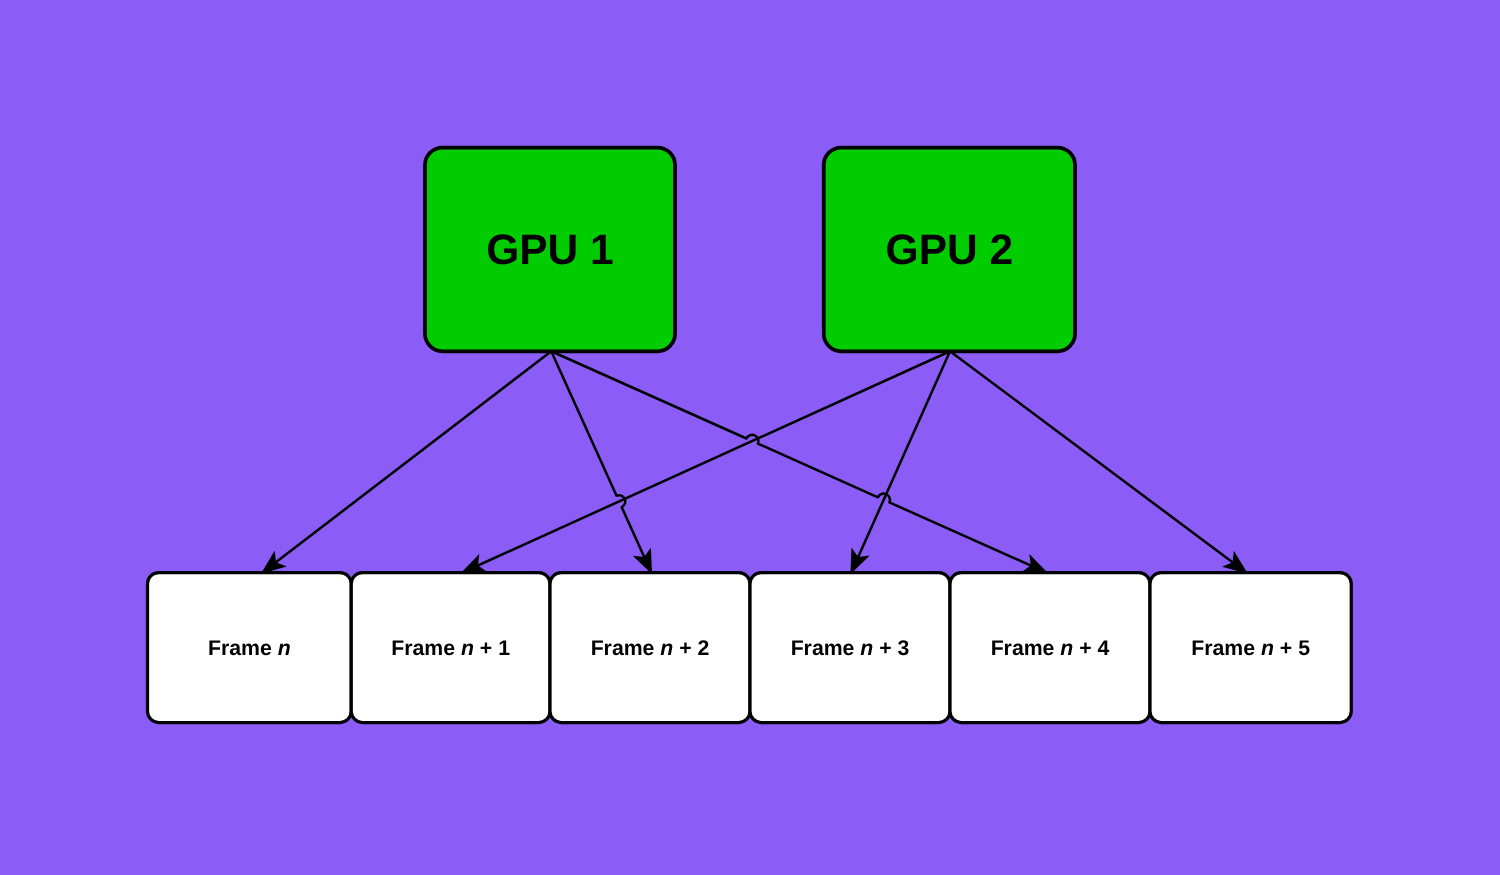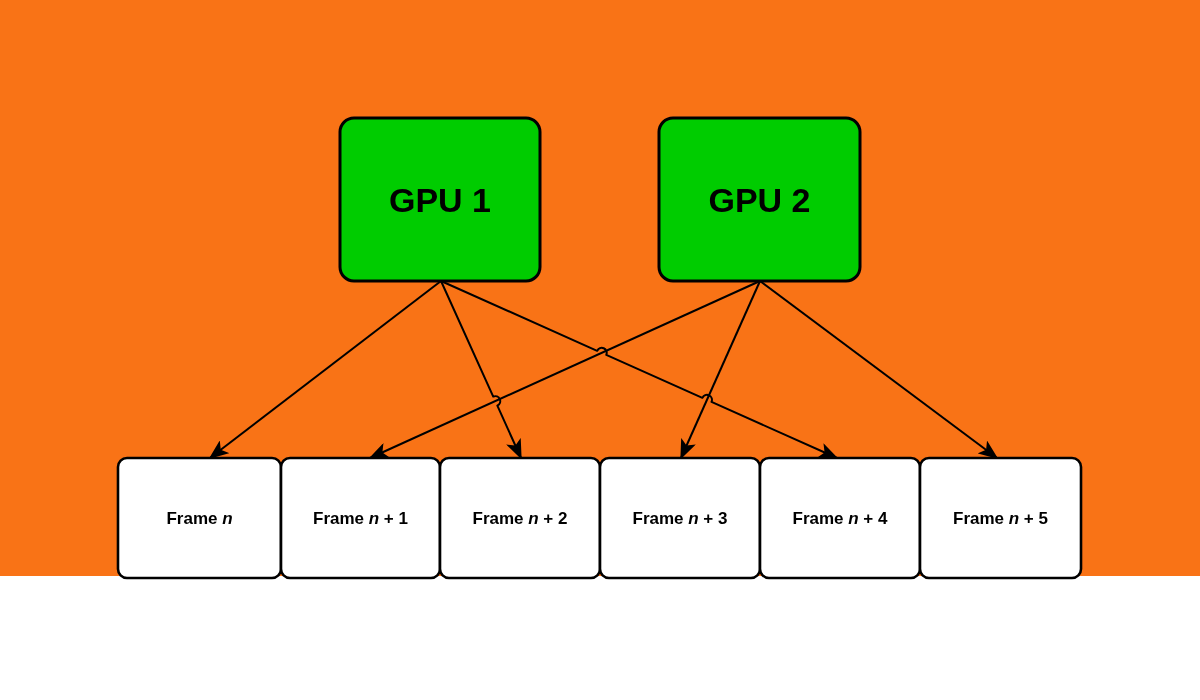--- a/index.html
+++ b/index.html
@@ -9,22 +9,22 @@
   }
   body {
     width: 1200px;
     height: 700px;
     font-family: "Liberation Sans", sans-serif;
     overflow: hidden;
   }
   #diagram-root {
     position: relative;
     width: 1200px;
-    height: 576px;
-    background: #f97316;
+    height: 700px;
+    background: #8b5cf6;
   }
   svg#diagram-canvas {
     position: absolute;
     left: 0;
     top: 0;
     width: 1200px;
     height: 700px;
     display: block;
   }
   .gpu-label {

